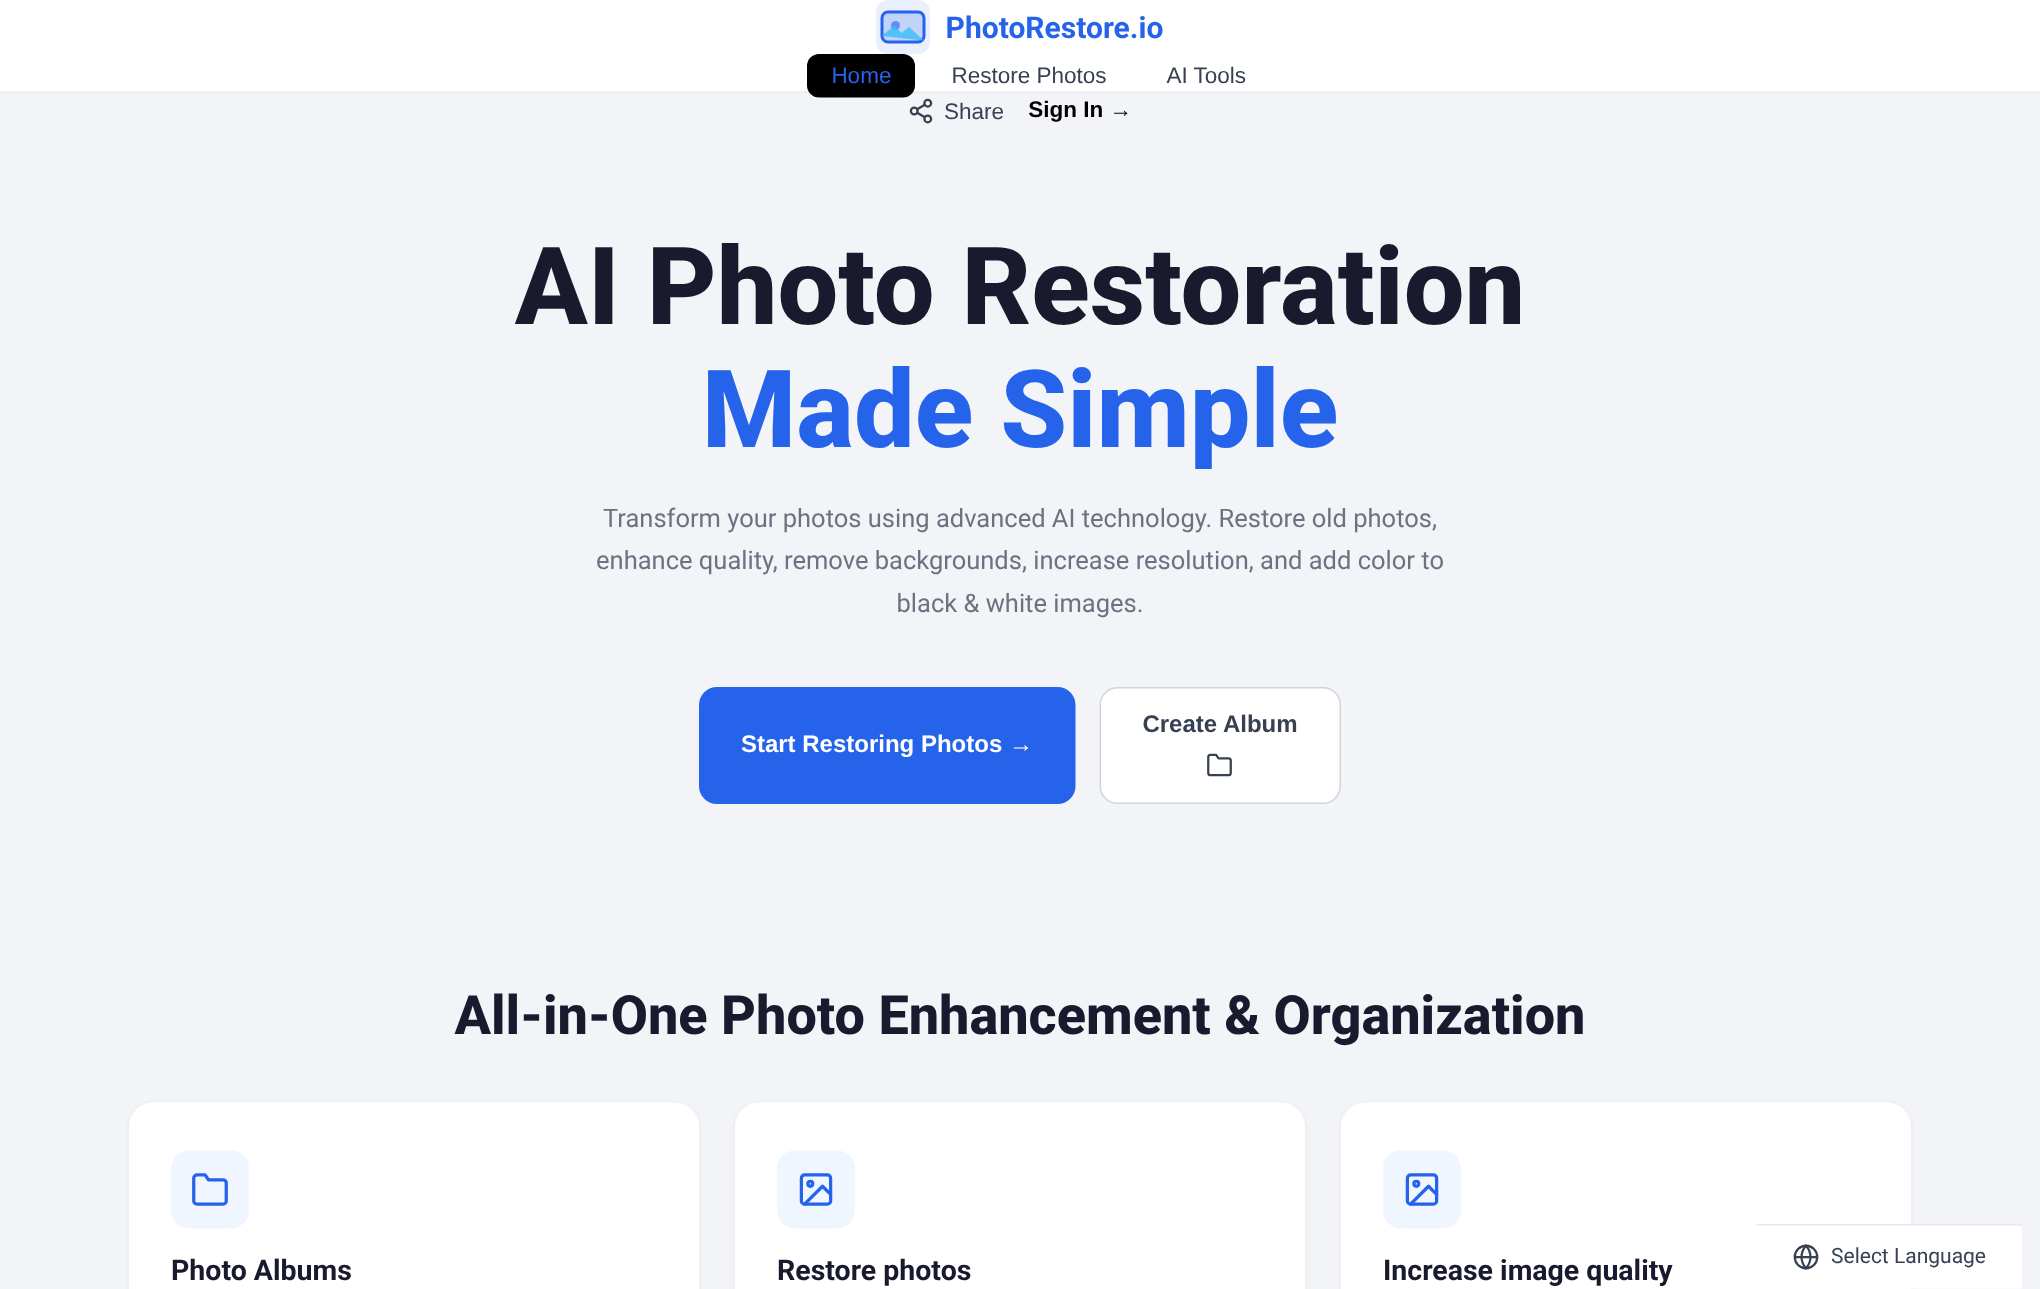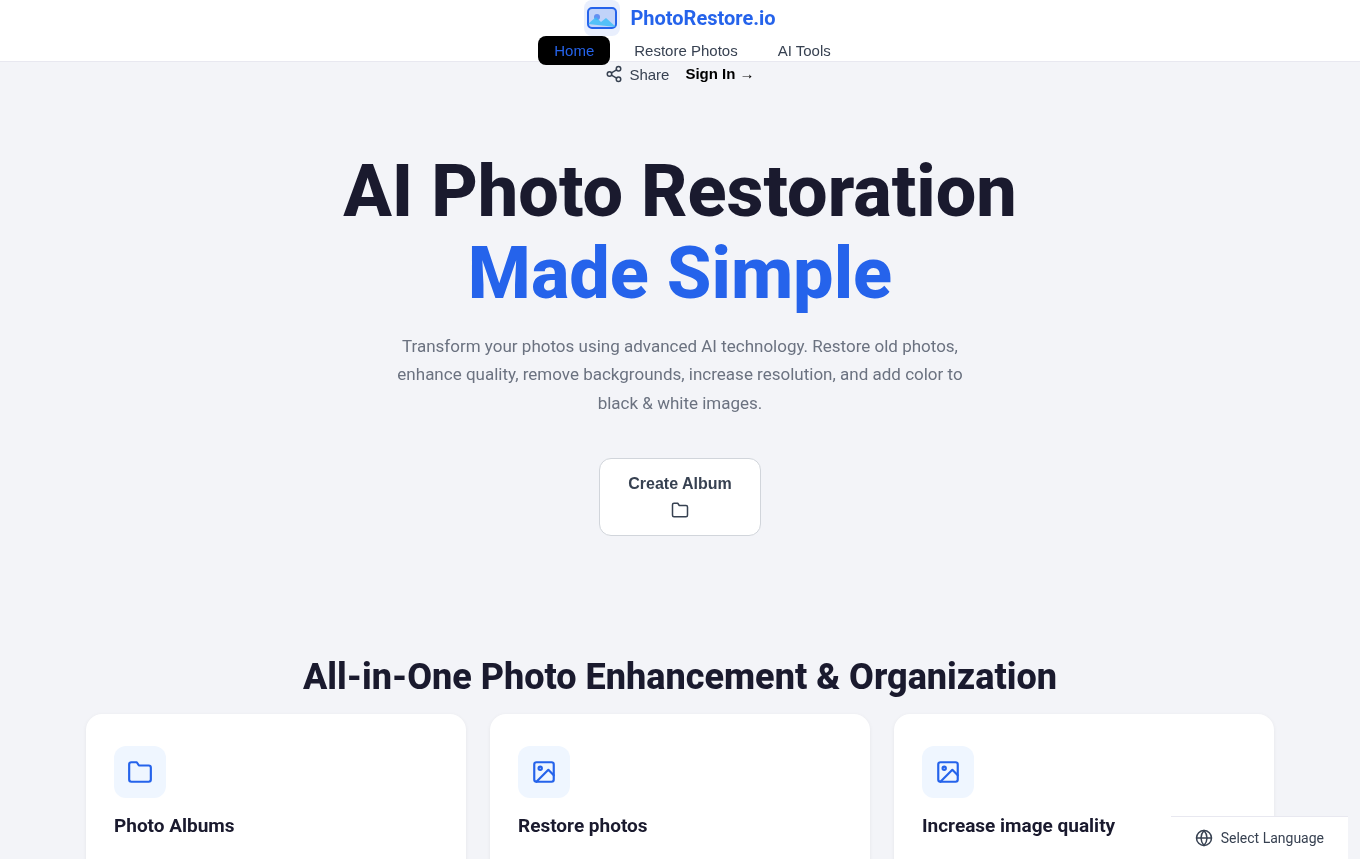--- a/index.html
+++ b/index.html
@@ -140,21 +140,21 @@
       cursor: pointer;
       flex-direction: column;
     }
 
     
     .section-title {
       text-align: center;
       font-size: 36px;
       font-weight: 800;
       color: #1a1a2e;
-      padding: 60px 40px 16px;
+      padding: 60px 40px 37px;
     }
 
     
     .cards-row {
       display: flex;
       gap: 24px;
       padding: 0 80px 60px;
       justify-content: center;
     }
     .card {
@@ -255,20 +255,23 @@
   </div>
 </nav>
 
 <section class="hero">
   <h1>
     <div class="hero-title-dark">AI Photo Restoration</div>
     <div class="hero-title-blue">Made Simple</div>
   </h1>
   <p class="hero-subtitle">Transform your photos using advanced AI technology. Restore old photos, enhance quality, remove backgrounds, increase resolution, and add color to black &amp; white images.</p>
   <div class="hero-buttons">
+    <button class="btn-primary">
+      <span>Start Restoring Photos →</span>
+    </button>
     <button class="btn-secondary">
       <span>Create Album</span>
       <svg width="18" height="18" viewBox="0 0 24 24" fill="none" stroke="currentColor" stroke-width="2" stroke-linecap="round" stroke-linejoin="round">
         <path d="M22 19a2 2 0 0 1-2 2H4a2 2 0 0 1-2-2V5a2 2 0 0 1 2-2h5l2 3h9a2 2 0 0 1 2 2z"></path>
       </svg>
     </button>
   </div>
 </section>
 
 <div>

